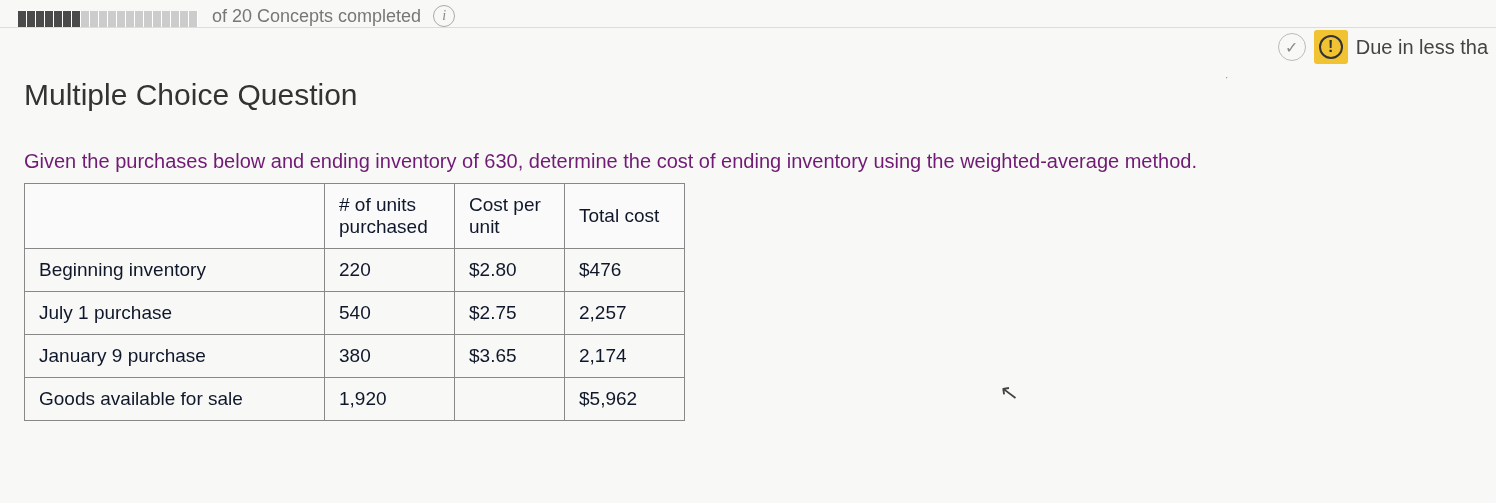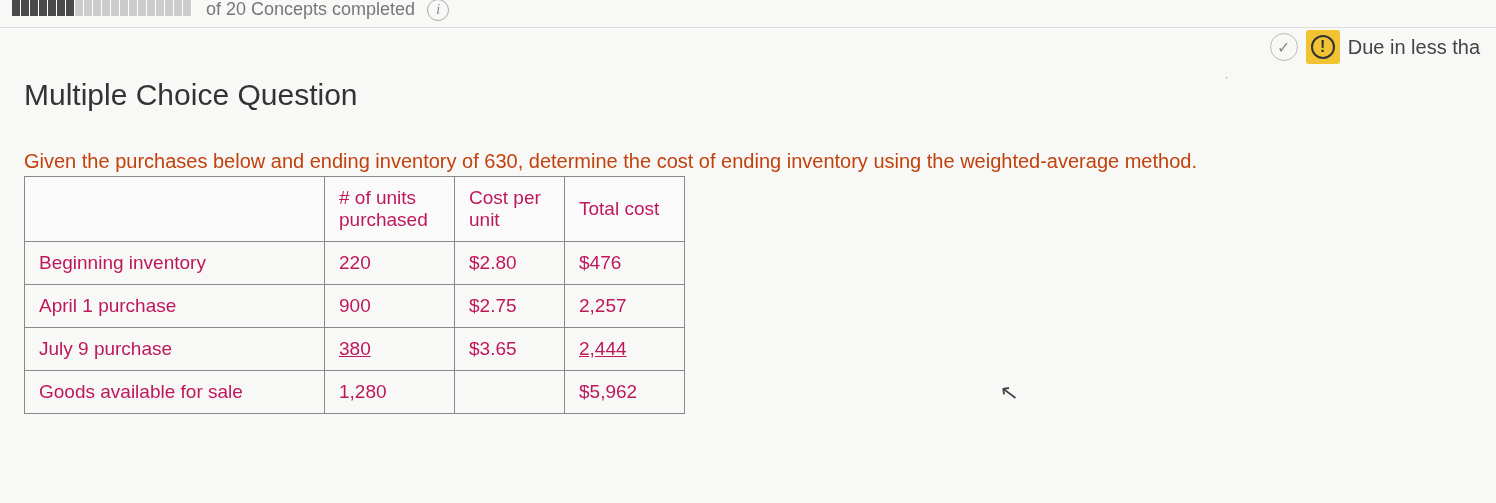--- a/index.html
+++ b/index.html
@@ -9,22 +9,22 @@
     background: #f8f8f6;
     color: #333;
     width: 1496px;
     height: 503px;
     overflow: hidden;
     position: relative;
   }
   .topbar {
     height: 28px;
     display: flex;
-    align-items: center;
-    padding: 0 12px;
+    align-items: flex-end;
+    padding: 0 18px;
     color: #777;
     font-size: 18px;
     border-bottom: 1px solid #ddd;
   }
   .progress-track {
     display: flex;
     gap: 0;
     margin-right: 14px;
   }
   .progress-seg {
@@ -62,53 +62,53 @@
   .warn-icon {
     width:34px;height:34px;background:#f1c232;
     display:flex;align-items:center;justify-content:center;
     border-radius:3px;
   }
   .warn-icon-inner{
     width:24px;height:24px;border:2px solid #333;border-radius:50%;
     display:flex;align-items:center;justify-content:center;
     font-weight:bold;font-size:16px;color:#333;
   }
-  .due-text { padding-right: 16px; }
+  .due-text { padding-right: 8px; }
   .content { padding: 50px 37px 0 24px; }
   h1.question-title {
     font-weight: 400;
     font-size: 30px;
     color: #333;
     margin: 0 0 34px 0;
   }
   .prompt {
     font-size: 20px;
-    color: #c2410c;
-    margin-bottom: 0;
+    color: #701a75;
+    margin-bottom: 7px;
     line-height: 1.5;
   }
   table.data {
     border-collapse: collapse;
     font-size: 19px;
-    color: #be185d;
+    color: #0f172a;
     border-radius: 21px;
   }
   table.data th, table.data td {
     border: 1px solid #888;
     padding: 10px 14px;
     text-align: left;
     vertical-align: middle;
     font-weight: 400;
   }
   table.data th { background: #fafafa; }
   .col-label { width: 300px; }
   .col-units { width: 130px; }
   .col-cost  { width: 110px; }
   .col-total { width: 120px; }
-  .u { text-decoration: underline; }
+  .u { }
   .cursor {
     position:absolute;
     left: 1000px;
     top: 380px;
     font-size: 22px;
     color:#444;
     transform: rotate(-8deg);
   }
   .speck {
     position:absolute; left:1225px; top:72px;
@@ -165,34 +165,34 @@
       <th class="col-cost">Cost per unit</th>
       <th class="col-total">Total cost</th>
     </tr>
     <tr>
       <td>Beginning inventory</td>
       <td>220</td>
       <td>$2.80</td>
       <td>$476</td>
     </tr>
     <tr>
-      <td>April 1 purchase</td>
-      <td>900</td>
+      <td>July 1 purchase</td>
+      <td>540</td>
       <td>$2.75</td>
       <td>2,257</td>
     </tr>
     <tr>
-      <td>July 9 purchase</td>
+      <td>January 9 purchase</td>
       <td><span class="u">380</span></td>
       <td>$3.65</td>
-      <td><span class="u">2,444</span></td>
+      <td><span class="u">2,174</span></td>
     </tr>
     <tr>
       <td>Goods available for sale</td>
-      <td>1,280</td>
+      <td>1,920</td>
       <td></td>
       <td>$5,962</td>
     </tr>
   </tbody>
     </table>
 </div>
 
 <div class="cursor">↖</div>
 <div class="speck">·</div>
 

